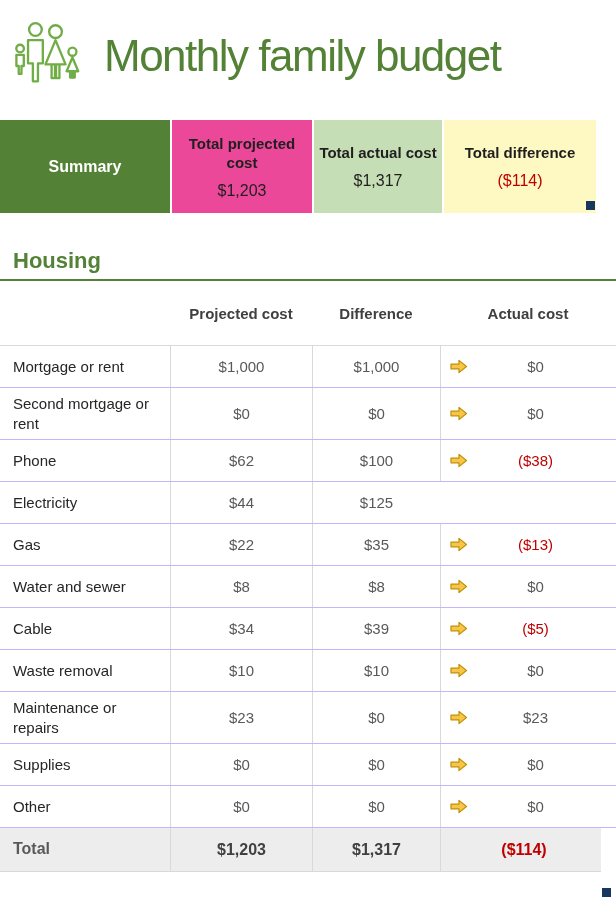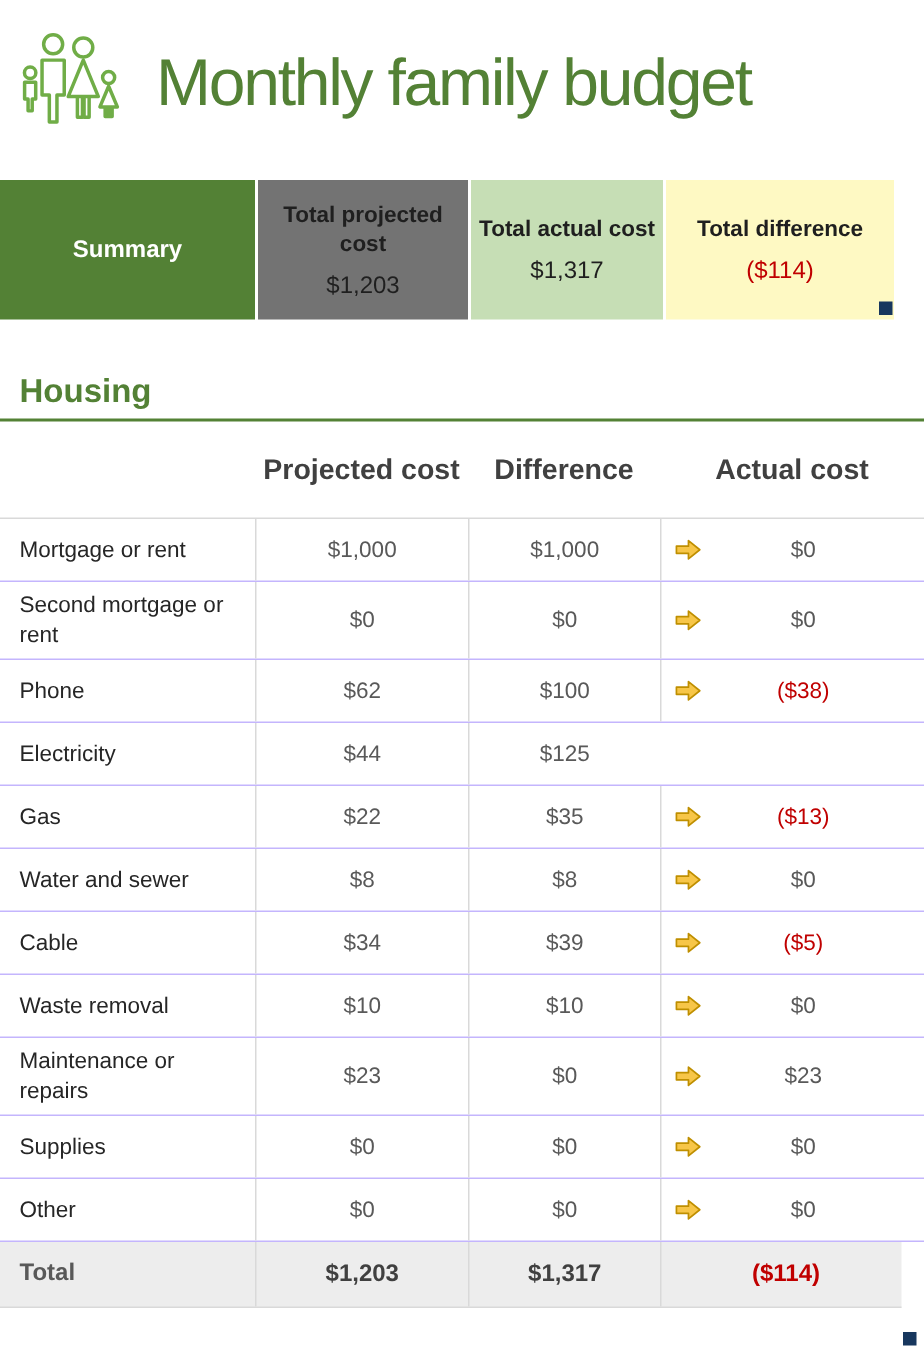--- a/index.html
+++ b/index.html
@@ -11,35 +11,35 @@
   .header{display:flex;align-items:center;height:112px;padding-left:12px;box-sizing:border-box;}
   .family-icon{width:68px;height:74px;flex:0 0 auto;margin-top:2px;}
   .title{font-size:44px;font-weight:normal;color:#538135;letter-spacing:-1.5px;margin-left:24px;white-space:nowrap;}
   
   .summary{display:flex;height:93px;margin-top:8px;}
   .summary .block{box-sizing:border-box;display:flex;flex-direction:column;justify-content:center;align-items:center;text-align:center;}
   .sum-label{width:170px;background:#538135;color:#ffffff;font-size:16px;font-weight:bold;margin-right:2px;}
   .card{margin-right:2px;}
   .card .c-label{font-size:15px;font-weight:bold;color:#1f1f1f;line-height:1.3;width:118px;}
   .card .c-value{font-size:16px;color:#1f1f1f;margin-top:9px;}
-  .card-projected{width:140px;background:#737373;}
+  .card-projected{width:140px;background:#ec4899;}
   .card-actual{width:128px;background:#c6deb5;}
   .card-difference{width:152px;background:#fef9c3;}
   .card-difference .c-value{color:#c00000;}
   .sel-handle{position:absolute;width:9px;height:9px;background:#17375e;}
   .handle-summary{left:586px;top:201px;}
   .handle-table{left:602px;top:888px;}
   
   .section-head{margin-top:35px;padding-left:13px;border-bottom:2px solid #538135;padding-bottom:5px;}
   .section-title{font-size:22px;font-weight:bold;color:#538135;}
   
   .table{width:616px;margin-top:2px;}
   .t-head{display:grid;grid-template-columns:170px 142px 128px 1fr;height:62px;border-bottom:1px solid #d9d9d9;}
   .t-head .h-cell{display:flex;align-items:center;justify-content:center;text-align:center;
-    font-size:19px;font-weight:bold;color:#404040;line-height:1.35;}
+    font-size:15px;font-weight:bold;color:#404040;line-height:1.35;}
   .t-row{display:grid;grid-template-columns:170px 142px 128px 1fr;min-height:41px;border-bottom:1px solid #c4b5fd;}
   .t-row .cell{display:flex;align-items:center;box-sizing:border-box;font-size:15px;}
   .cell.label{padding:6px 8px 6px 13px;color:#262626;line-height:1.3;}
   .cell.num{justify-content:center;color:#595959;border-left:1px solid #d9d9d9;}
   .cell.diff{border-left:1px solid #d9d9d9;padding-left:6px;}
   .arrow-box{width:22px;height:22px;flex:0 0 auto;display:flex;align-items:center;justify-content:center;}
   .diff-val{flex:1;text-align:center;color:#595959;margin-right:14px;}
   .diff-val.neg{color:#c00000;}
   
   .t-total{display:grid;grid-template-columns:170px 142px 128px 1fr;height:43px;background:#ededed;width:601px;border-bottom:1px solid #d9d9d9;}

